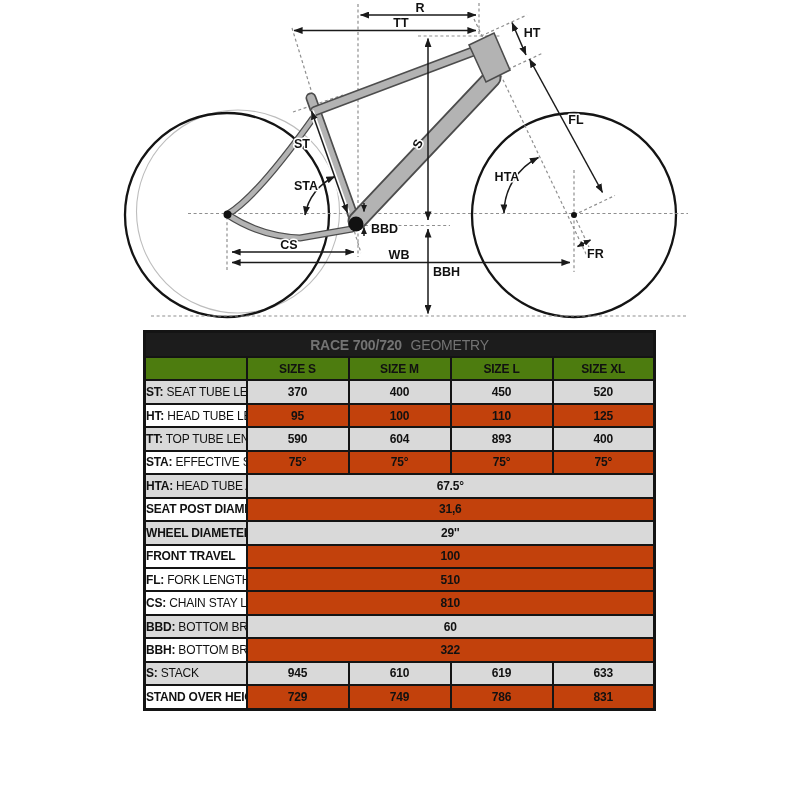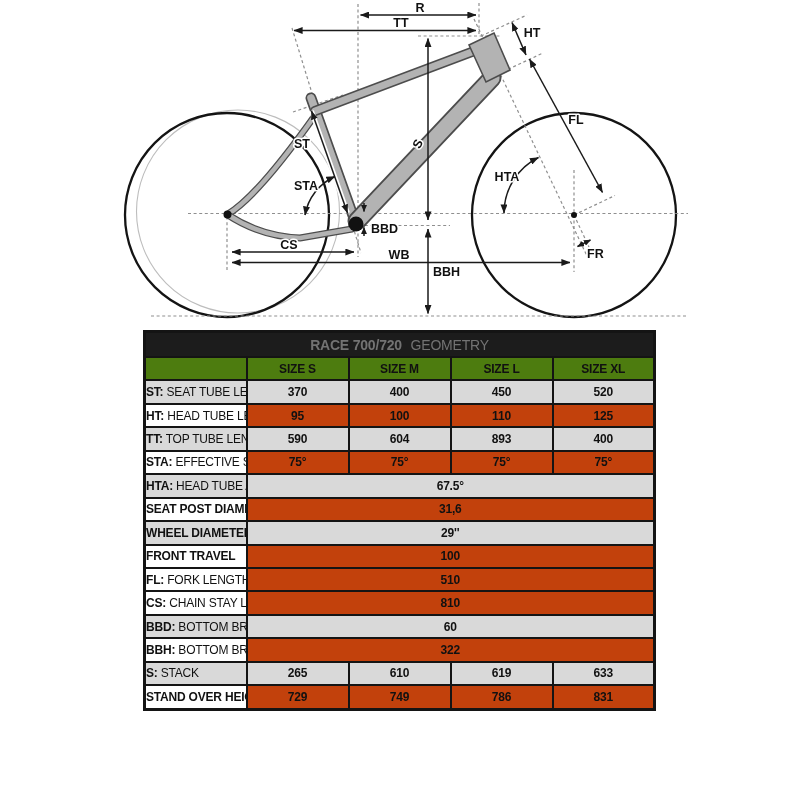--- a/index.html
+++ b/index.html
@@ -191,21 +191,21 @@
           <tr class="alt">
             <td class="lbl"><b>BBD:</b> BOTTOM BRAKET DROP</td>
             <td class="val" colspan="4">60</td>
           </tr>
           <tr>
             <td class="lbl"><b>BBH:</b> BOTTOM BRAKET HEIGHT</td>
             <td class="val" colspan="4">322</td>
           </tr>
           <tr class="alt">
             <td class="lbl"><b>S:</b> STACK</td>
-            <td class="val">265</td>
+            <td class="val">945</td>
             <td class="val">610</td>
             <td class="val">619</td>
             <td class="val">633</td>
           </tr>
           <tr>
             <td class="lbl"><b>STAND OVER HEIGHT MAX (X=50)</b></td>
             <td class="val">729</td>
             <td class="val">749</td>
             <td class="val">786</td>
             <td class="val">831</td>

